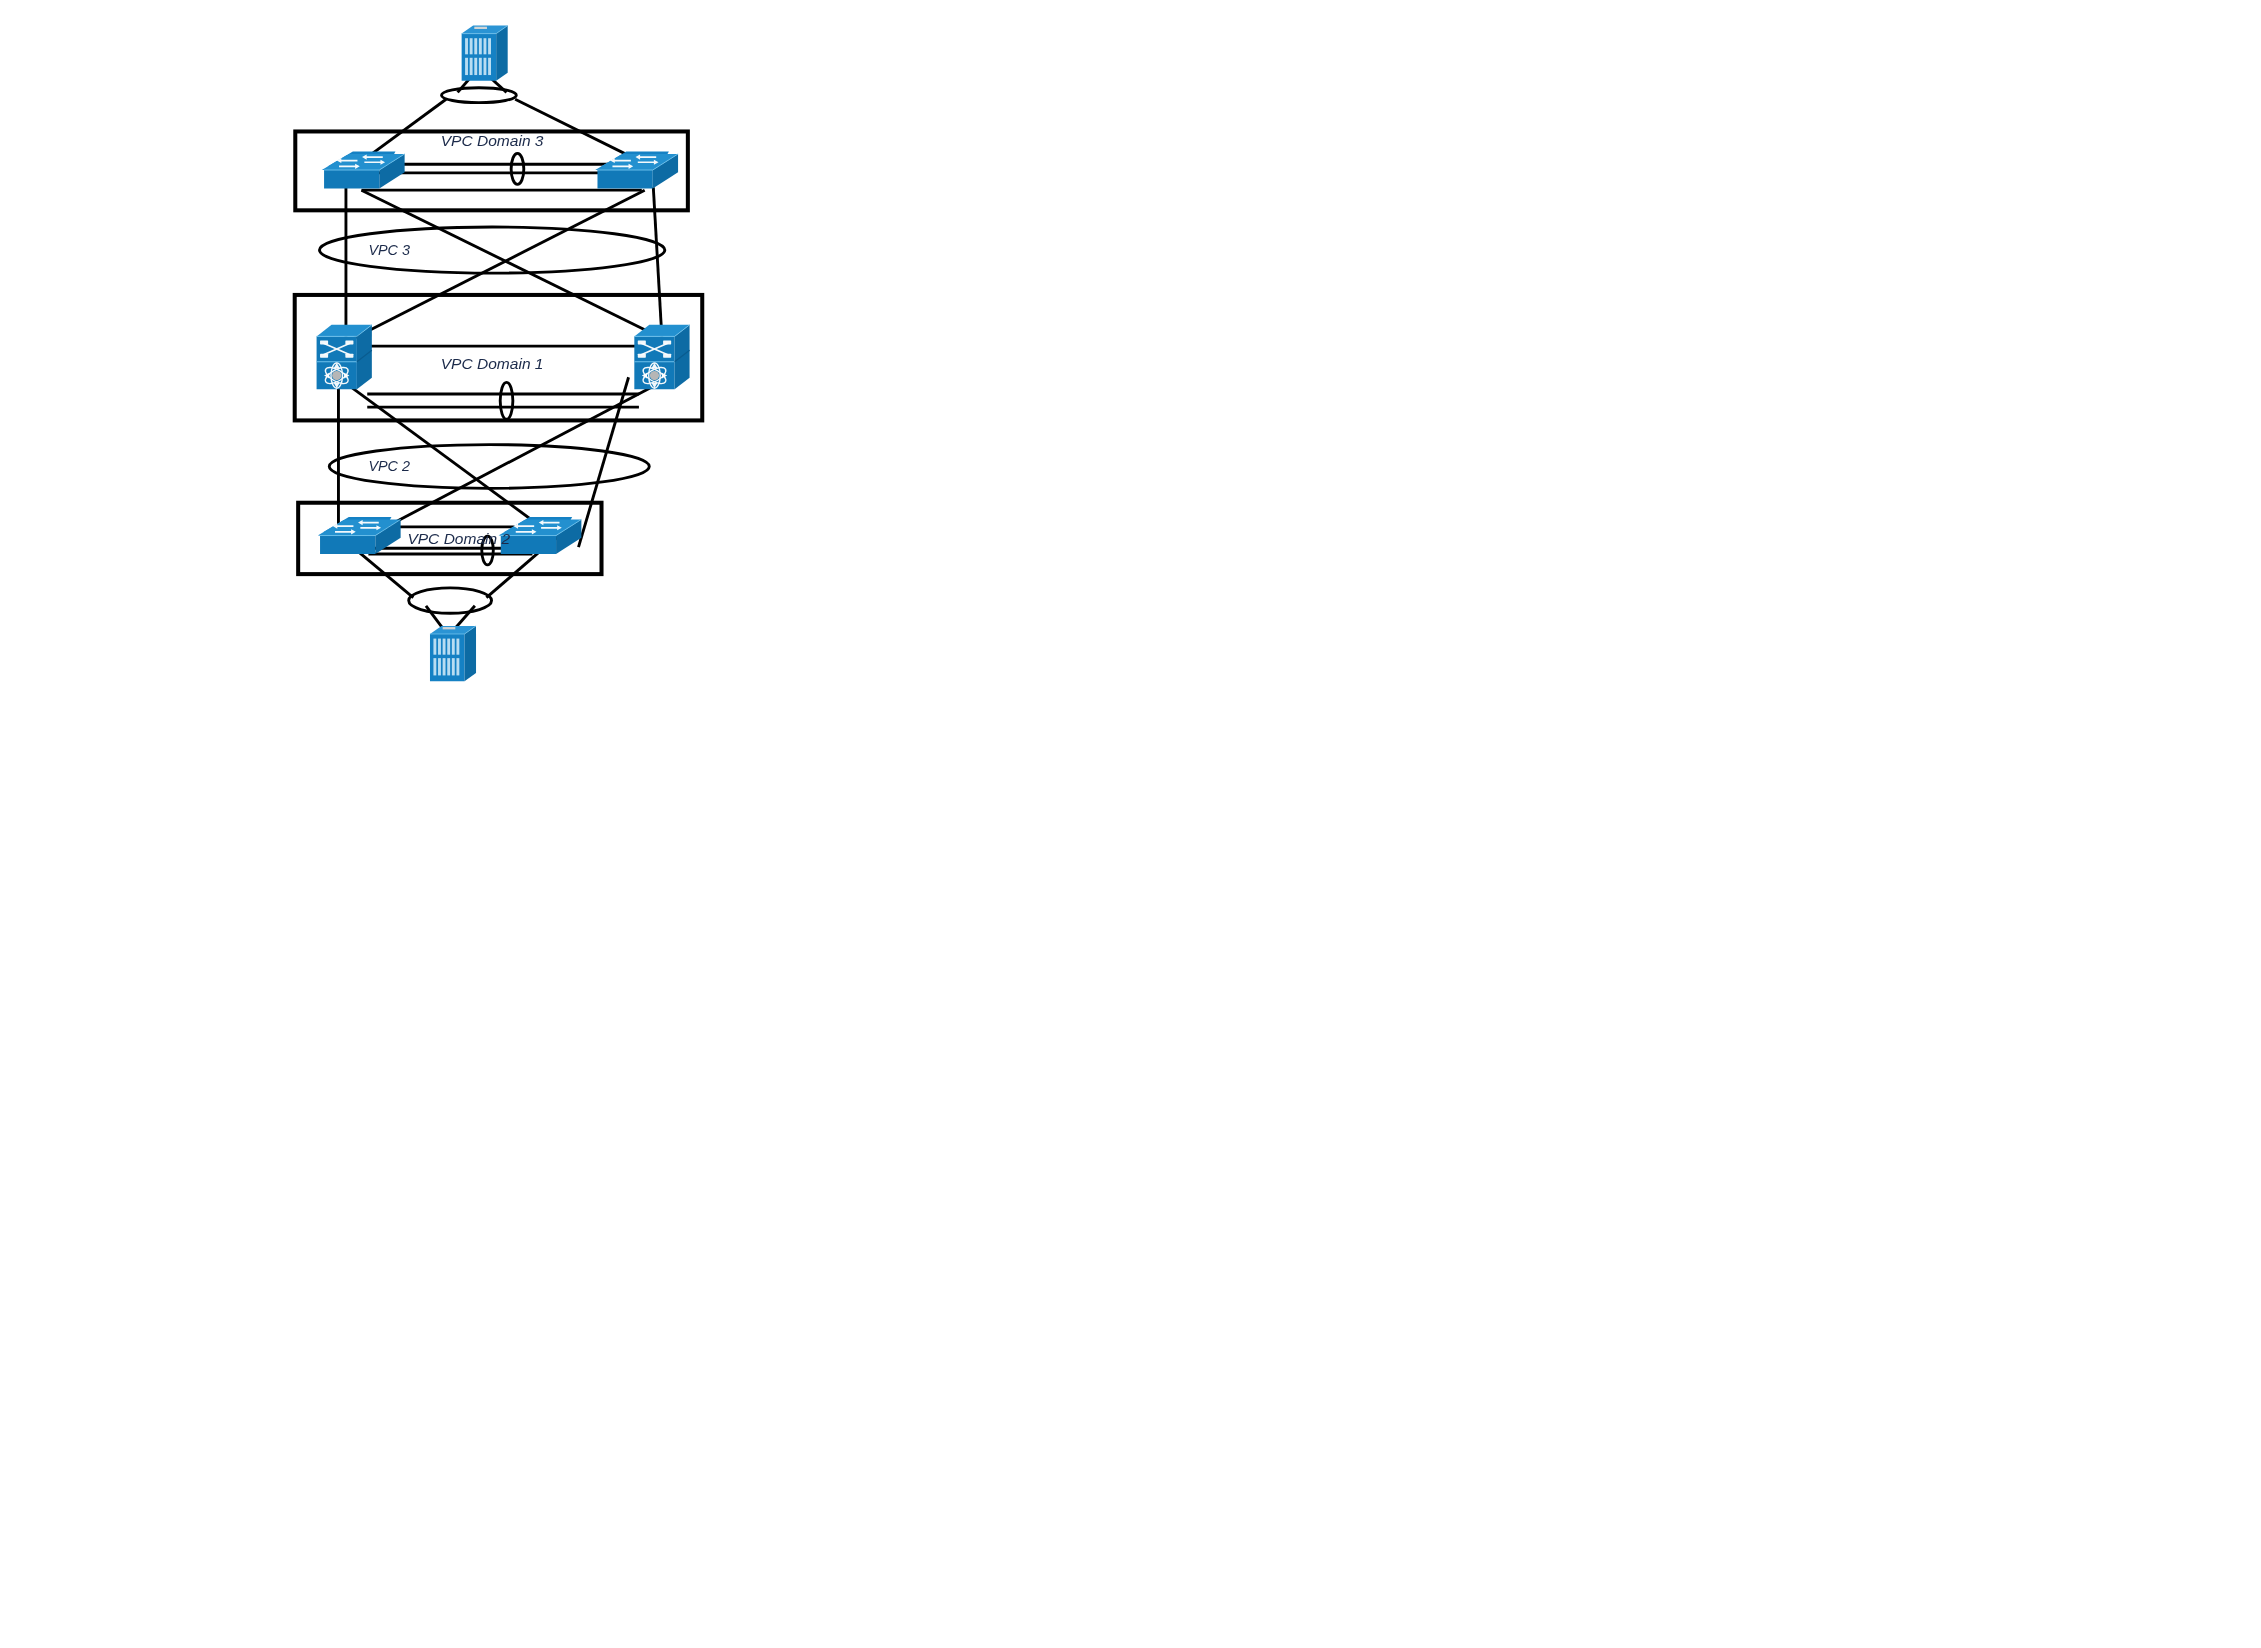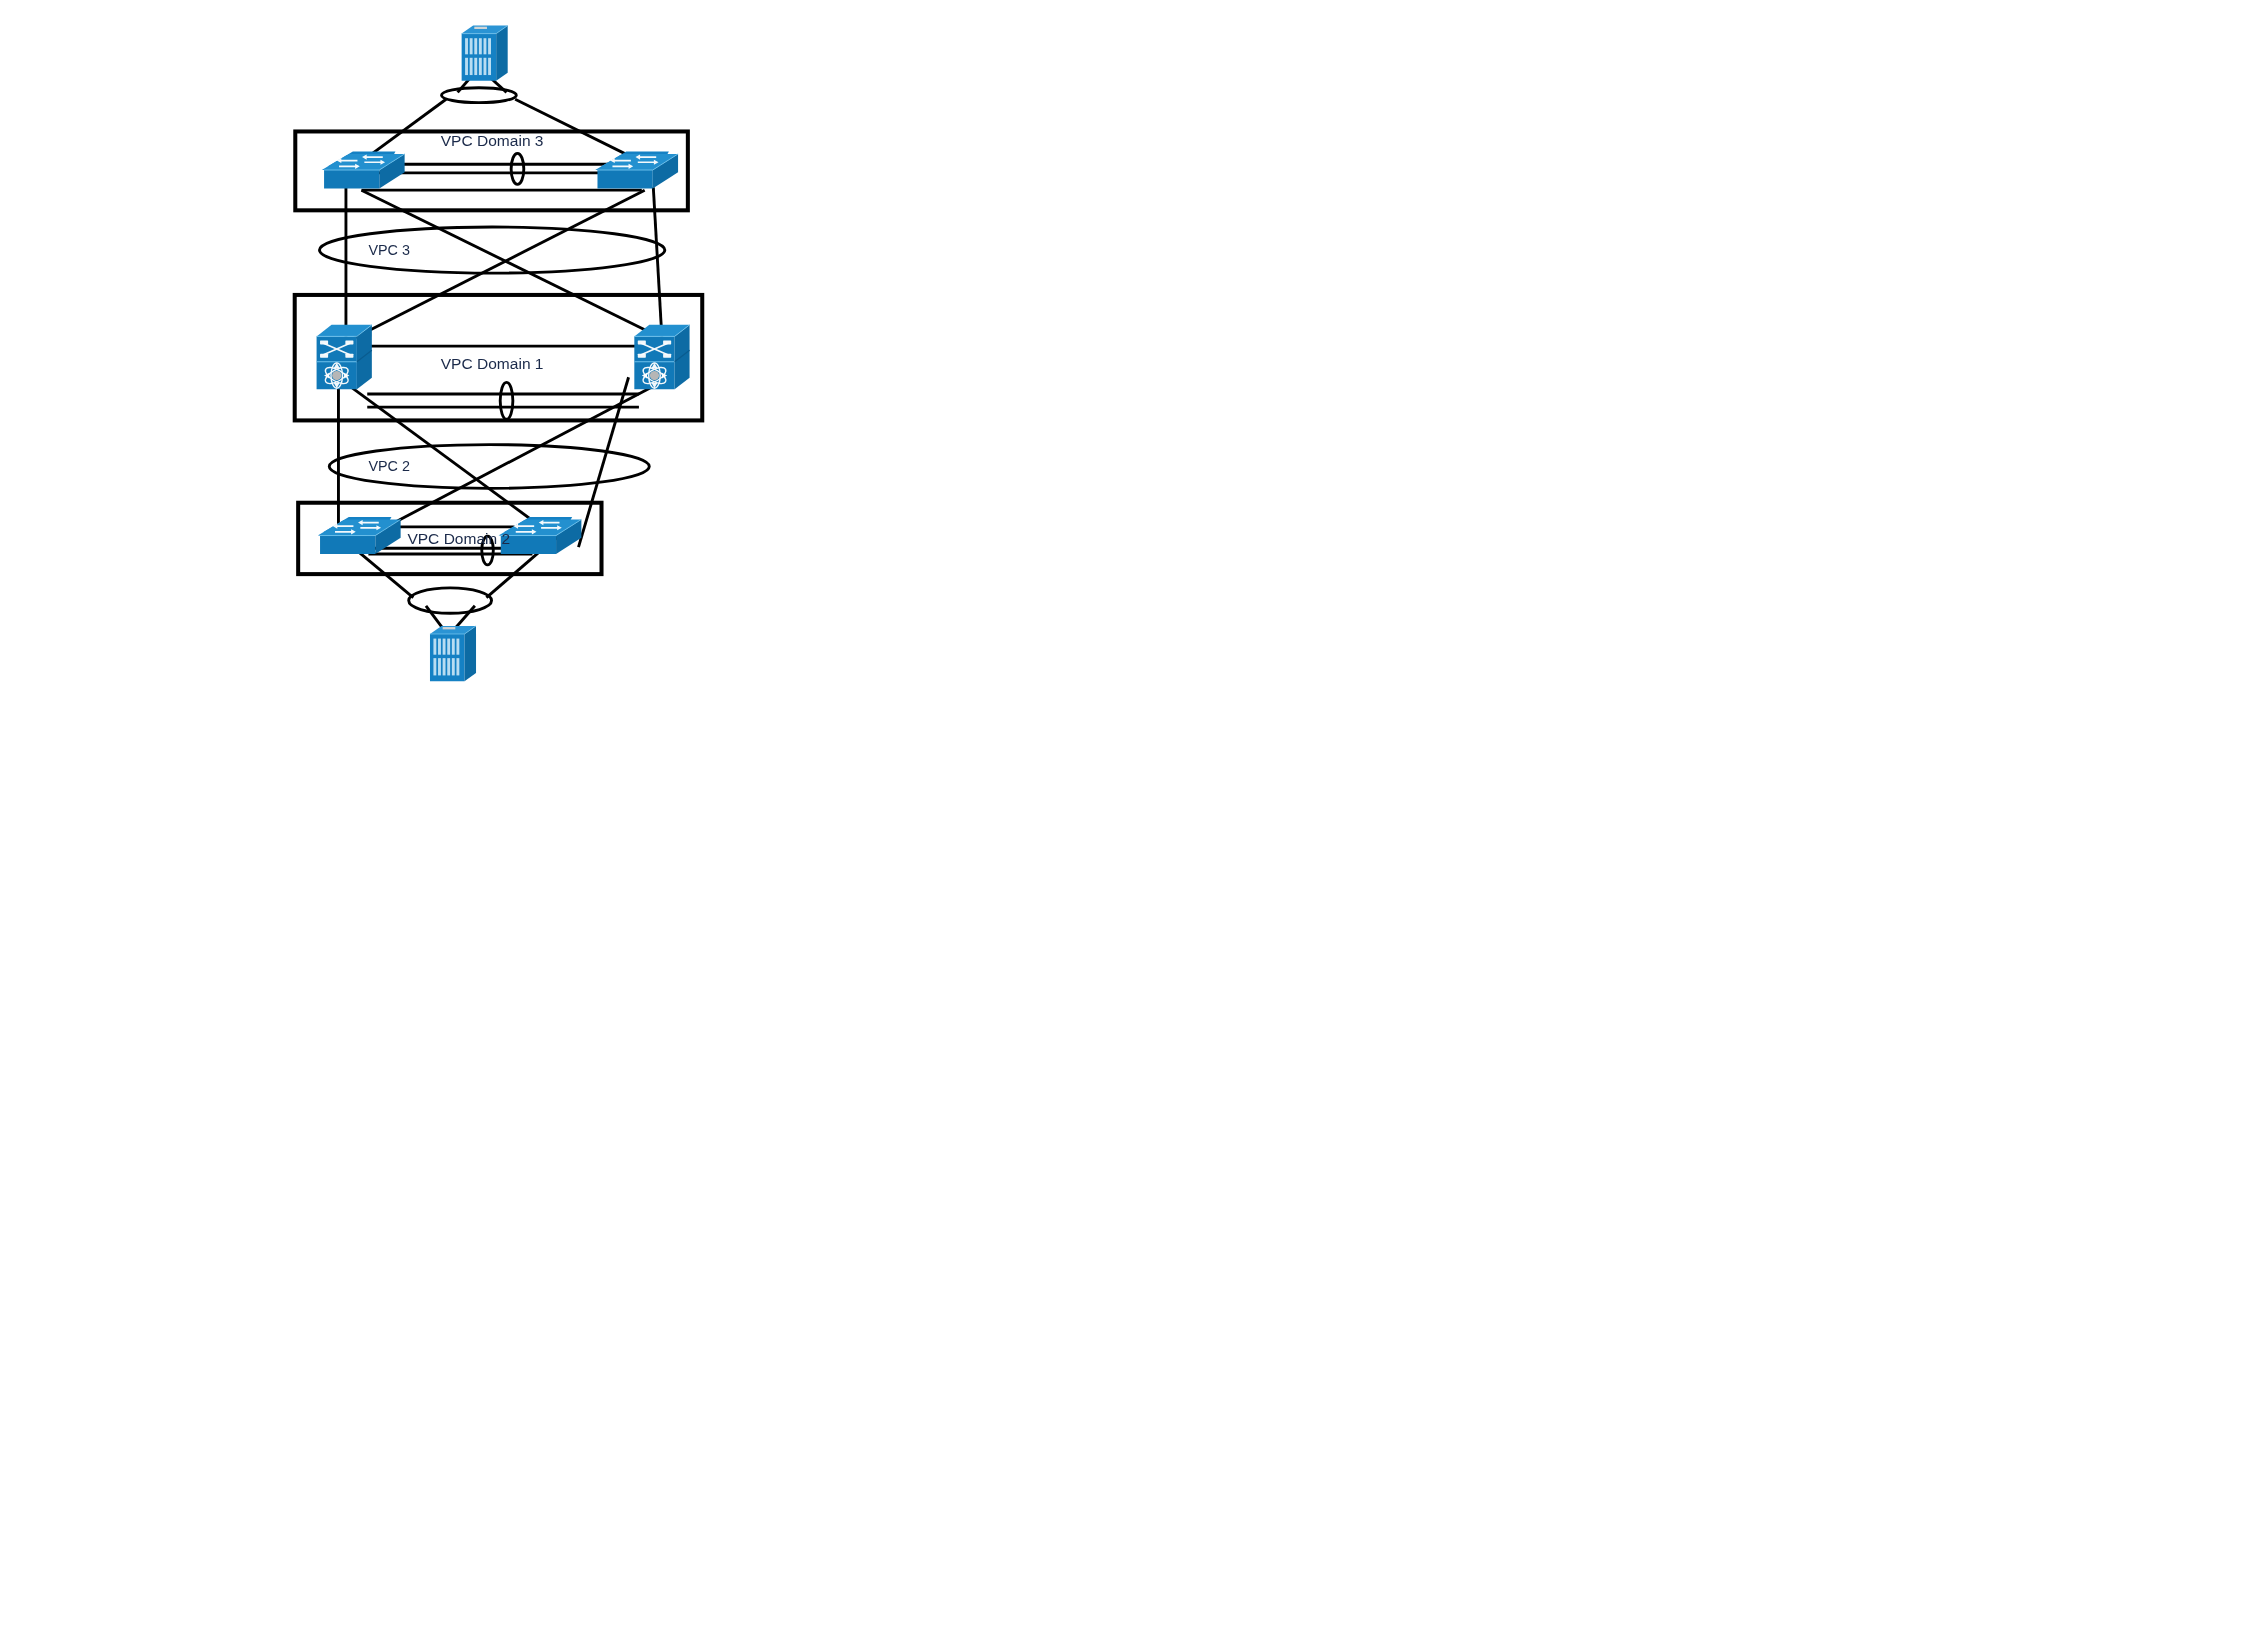--- a/index.html
+++ b/index.html
@@ -12,20 +12,21 @@
     width: 2261px;
     height: 1649px;
     overflow: hidden;
     font-family: "Liberation Sans", sans-serif;
   }
   #canvas {
     position: relative;
     width: 2261px;
     height: 1649px;
     background: #ffffff;
+    font-style: italic;
   }
   #diagram {
     position: absolute;
     left: 0;
     top: 0;
     width: 2261px;
     height: 1649px;
   }
   .lbl {
     font-family: "Liberation Sans", sans-serif;

